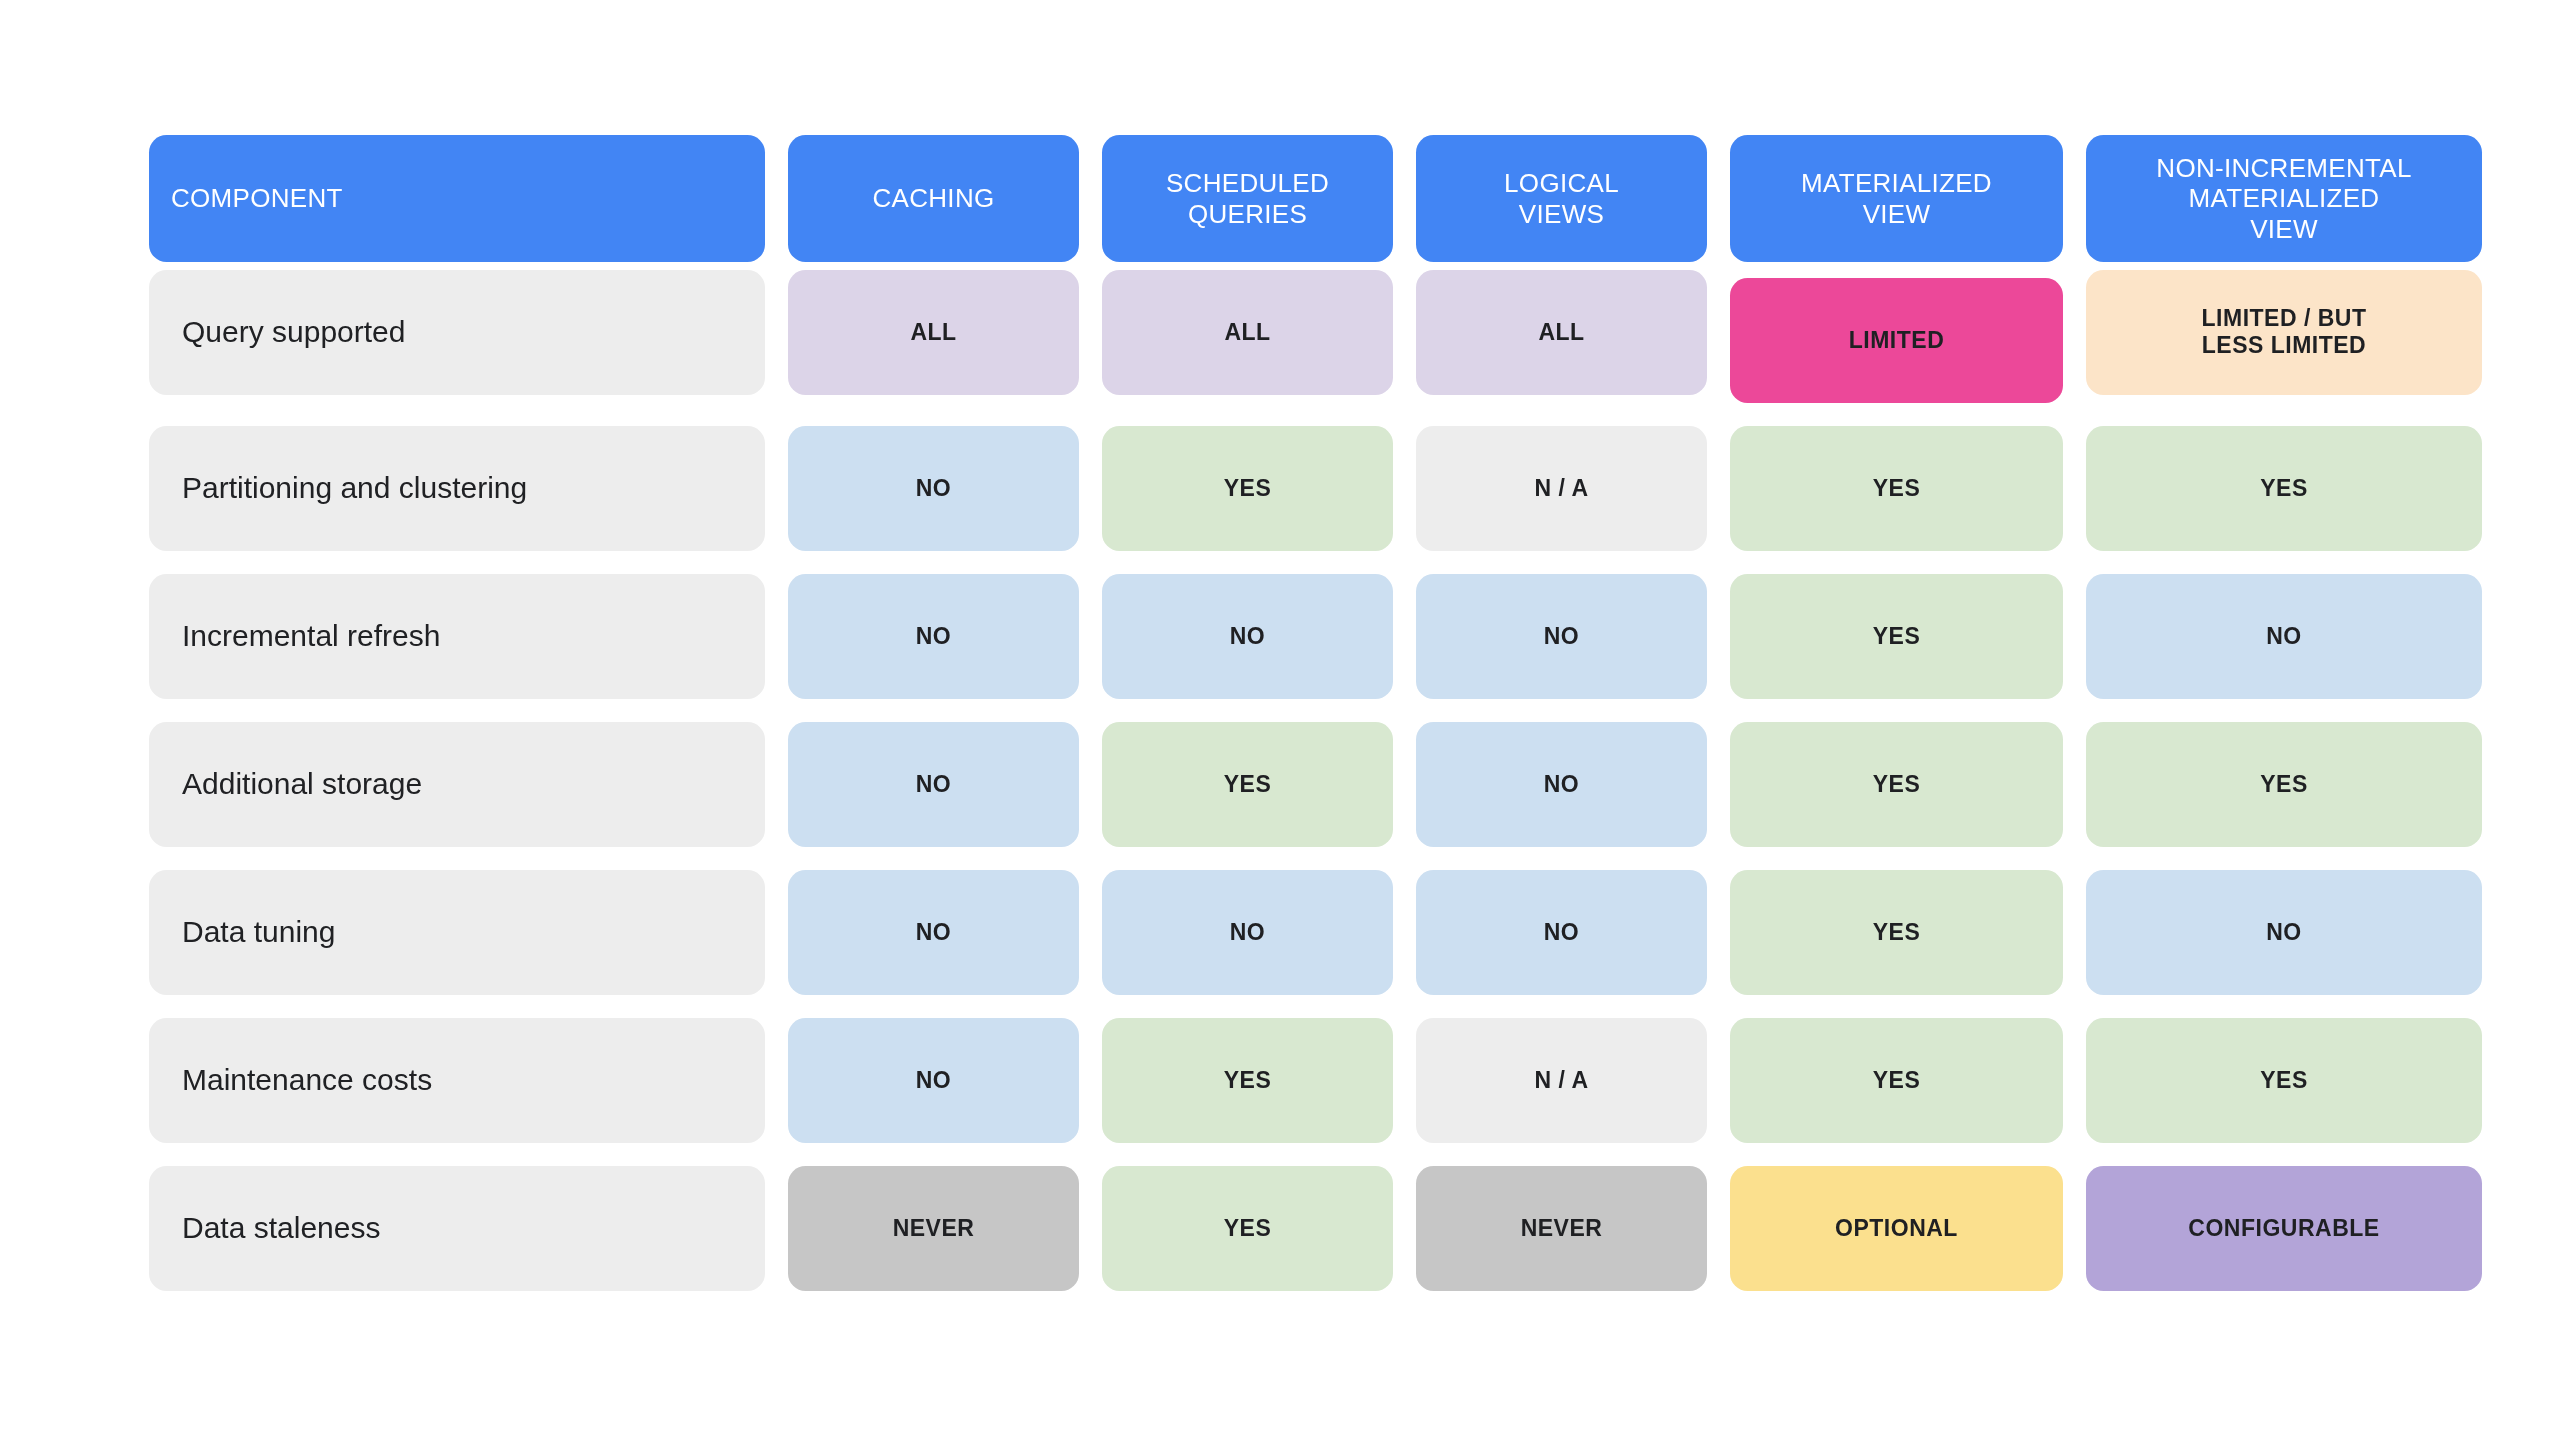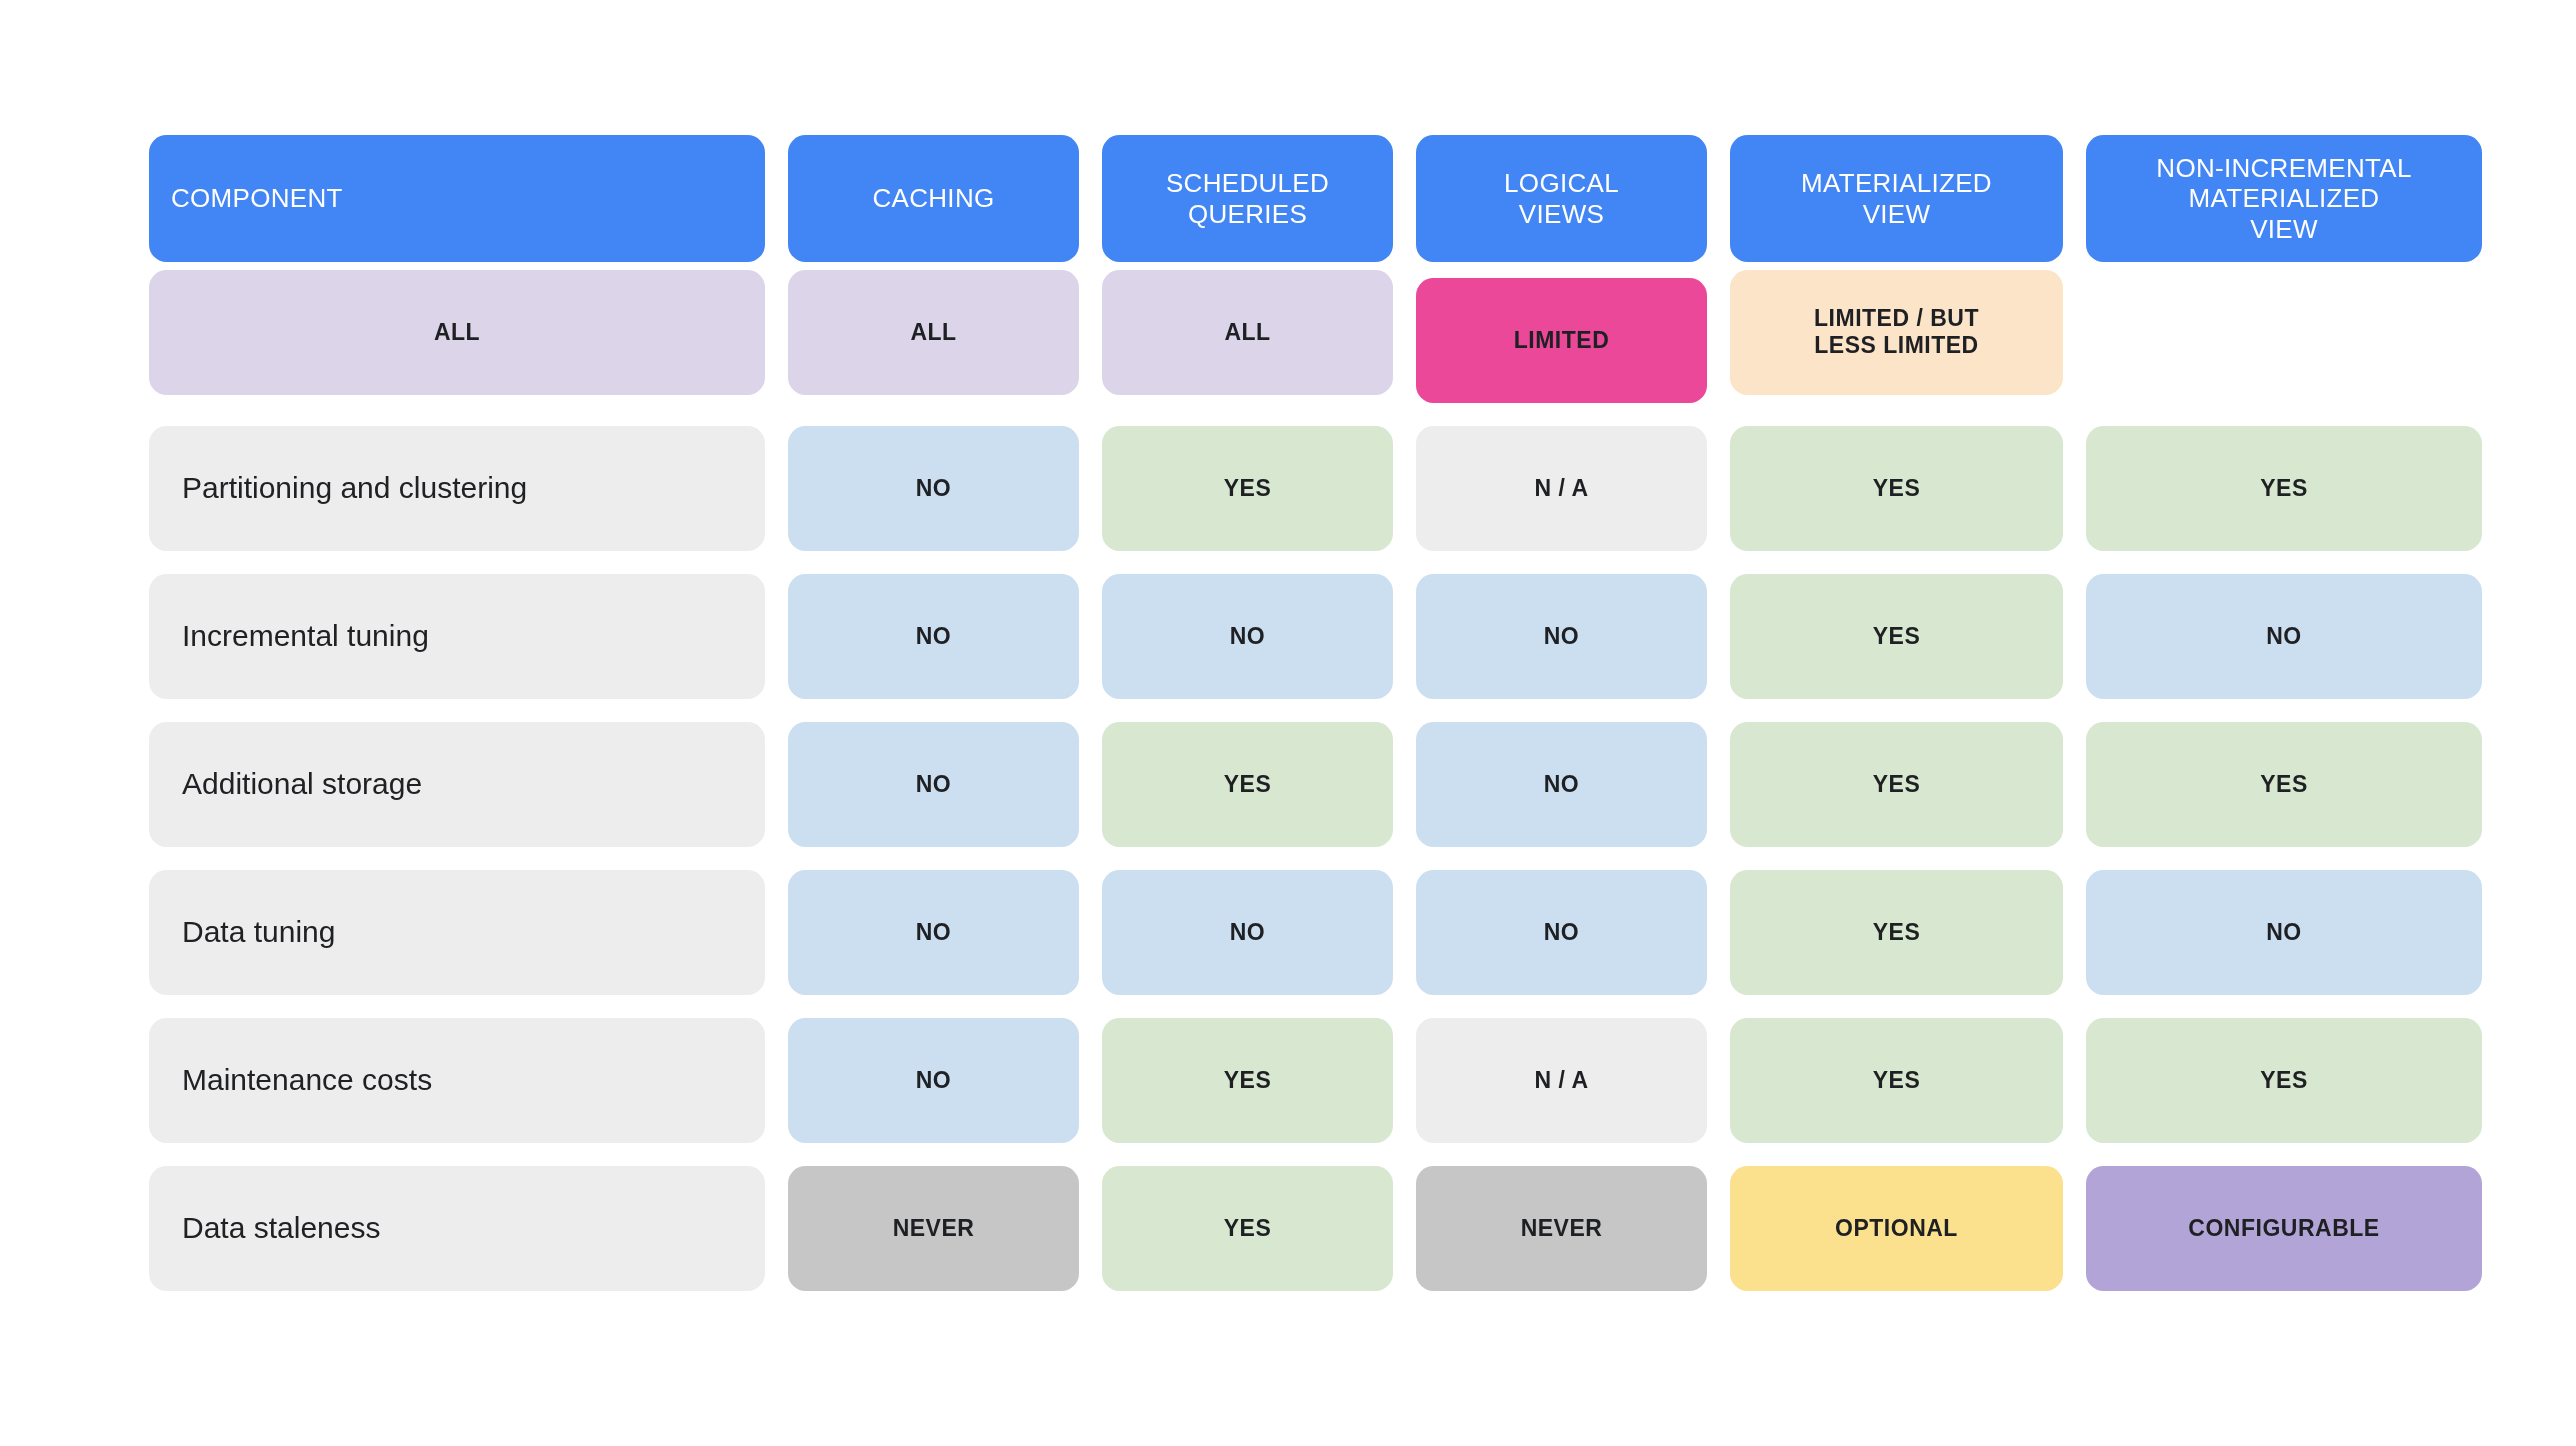--- a/index.html
+++ b/index.html
@@ -119,20 +119,21 @@
     <div class="cell">
       <span>
         <span>NON-INCREMENTAL</span><br>
         <span>MATERIALIZED</span><br>
         <span>VIEW</span>
       </span>
     </div>
   </div>
 
   <div class="grid-row">
+    <div class="cell label-cell">Query supported</div>
     <div class="cell value-cell v-lavender">ALL</div>
     <div class="cell value-cell v-lavender">ALL</div>
     <div class="cell value-cell v-lavender">ALL</div>
     <div class="cell value-cell v-pink">LIMITED</div>
     <div class="cell value-cell v-peach">
       <span>
         <span>LIMITED / BUT</span><br>
         <span>LESS LIMITED</span>
       </span>
     </div>
@@ -141,21 +142,21 @@
   <div class="grid-row">
     <div class="cell label-cell">Partitioning and clustering</div>
     <div class="cell value-cell v-blue">NO</div>
     <div class="cell value-cell v-green">YES</div>
     <div class="cell value-cell v-neutral">N / A</div>
     <div class="cell value-cell v-green">YES</div>
     <div class="cell value-cell v-green">YES</div>
   </div>
 
   <div class="grid-row">
-    <div class="cell label-cell">Incremental tuning</div>
+    <div class="cell label-cell">Incremental refresh</div>
     <div class="cell value-cell v-blue">NO</div>
     <div class="cell value-cell v-blue">NO</div>
     <div class="cell value-cell v-blue">NO</div>
     <div class="cell value-cell v-green">YES</div>
     <div class="cell value-cell v-blue">NO</div>
   </div>
 
   <div class="grid-row">
     <div class="cell label-cell">Additional storage</div>
     <div class="cell value-cell v-blue">NO</div>

